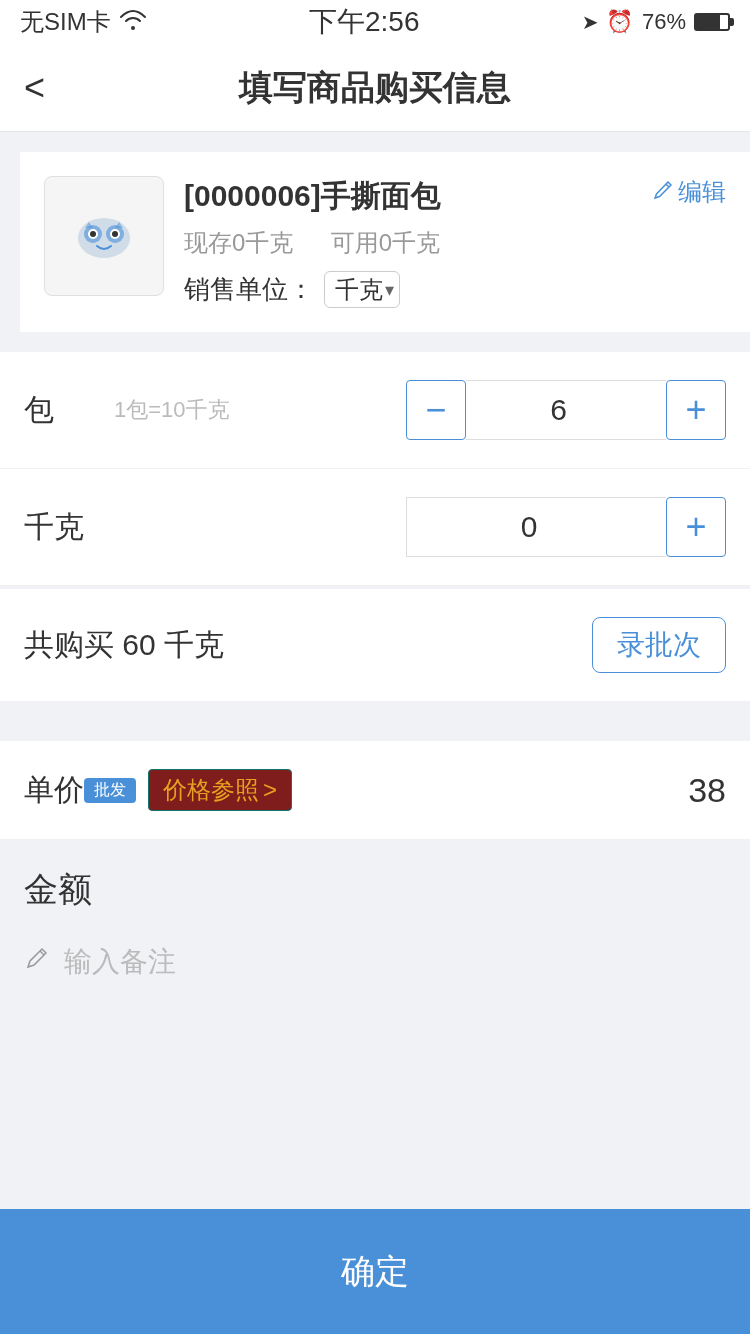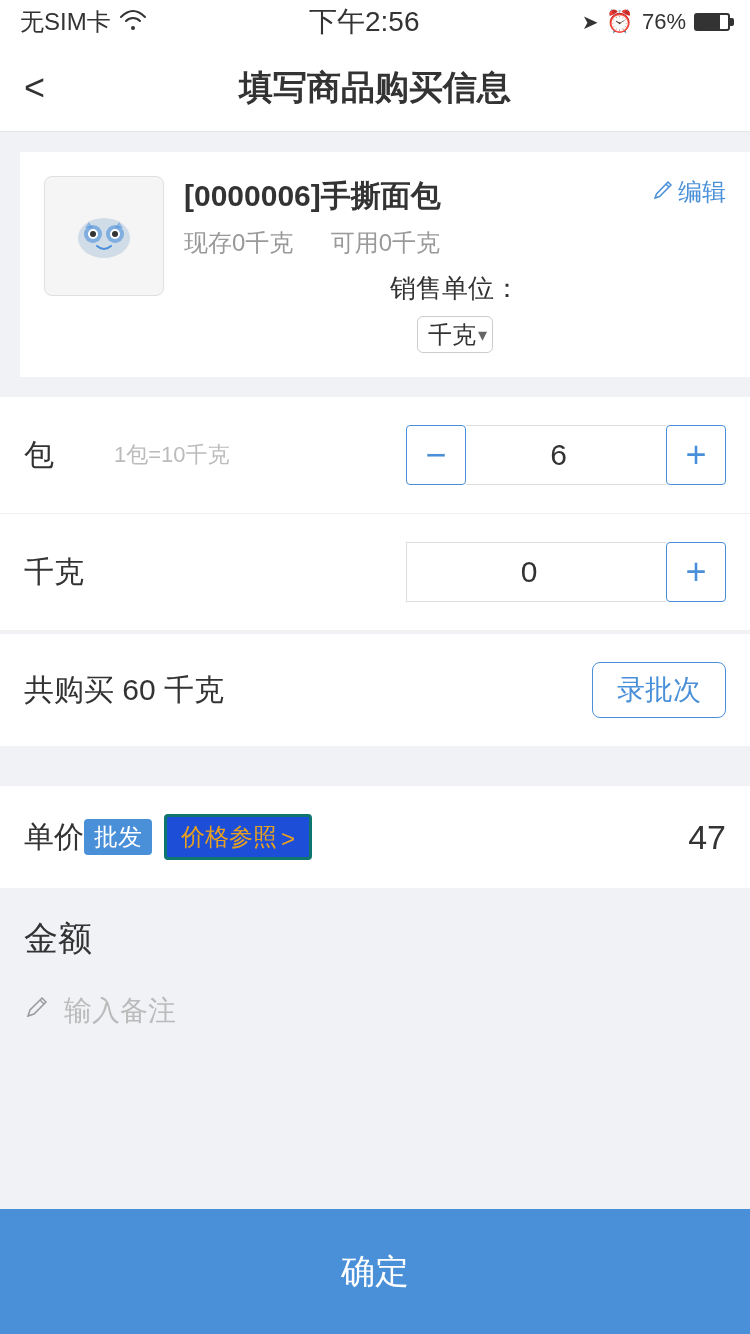--- a/index.html
+++ b/index.html
@@ -83,21 +83,20 @@
       font-size: 24px;
       color: #999;
       margin-bottom: 12px;
     }
     .product-unit-row {
       display: flex;
       align-items: center;
       gap: 10px;
       font-size: 26px;
       color: #333;
-      flex-direction: column;
     }
     .unit-select {
       border: 1px solid #ccc;
       border-radius: 6px;
       padding: 4px 16px 4px 10px;
       font-size: 24px;
       background: #fff;
       color: #333;
       appearance: none;
       position: relative;
@@ -220,35 +219,35 @@
       display: flex;
       align-items: center;
     }
     .price-label {
       font-size: 30px;
       color: #333;
     }
     .tag-pifa {
       background: #4a90d9;
       color: #fff;
-      font-size: 24px;
+      font-size: 16px;
       padding: 2px 10px;
       border-radius: 4px;
       margin-right: 12px;
     }
     .price-ref-btn {
-      border: 3px solid #0f766e;
+      border: 1px solid #0f766e;
       color: #e8a020;
-      background: #1d4ed8;
+      background: #7f1d1d;
       padding: 4px 14px;
       border-radius: 4px;
       font-size: 24px;
       cursor: pointer;
       display: flex;
-      align-items: flex-end;
+      align-items: center;
       gap: 4px;
     }
     .price-value {
       margin-left: auto;
       font-size: 34px;
       color: #333;
       font-weight: 500;
     }
 
     
@@ -420,21 +419,21 @@
 
 <div style="height:20px; background:#f0f2f5;"></div>
 
 <div class="price-section">
   <span class="price-label">单价</span>
   <span class="tag-pifa">批发</span>
   <button class="price-ref-btn">
     <span>价格参照</span>
     <span>&gt;</span>
   </button>
-  <span class="price-value">47</span>
+  <span class="price-value">38</span>
 </div>
 
 <div class="amount-section">
   <div class="amount-row">
     <span>金额</span>
   </div>
   <div class="note-row">
     <span class="note-icon">
       <svg width="28" height="28" viewBox="0 0 28 28" fill="none">
         <path d="M4 22l2-6L18 4l4 4L10 20 4 22z" stroke="#999" stroke-width="1.5" fill="none"></path>

